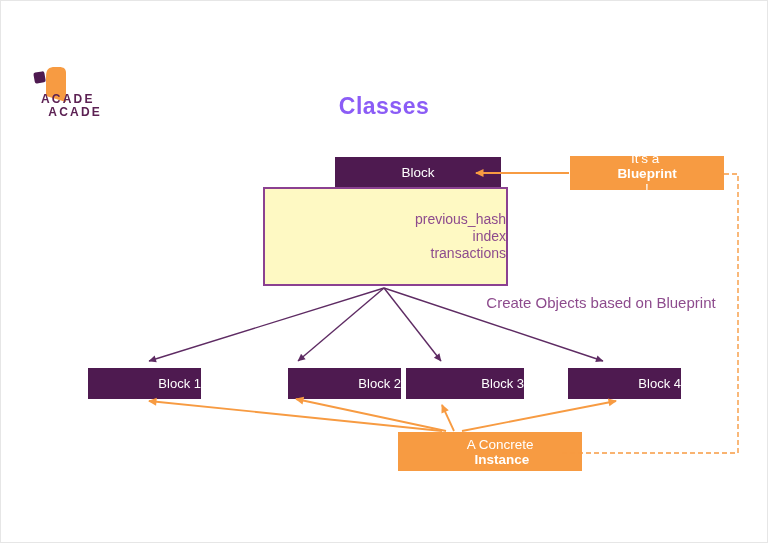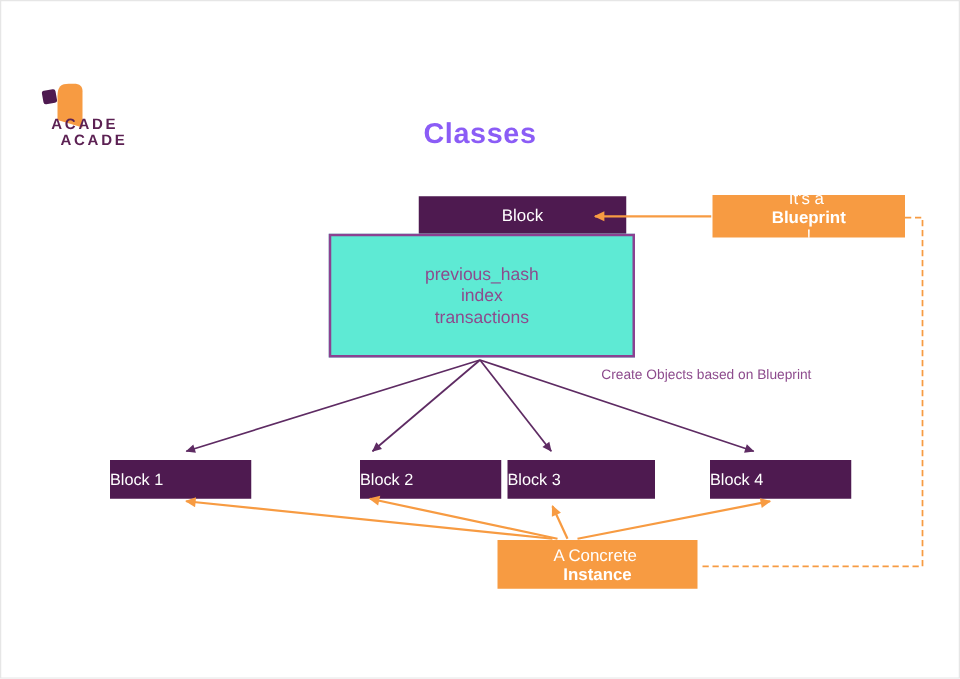--- a/index.html
+++ b/index.html
@@ -16,36 +16,36 @@
   .logo-line2{position:absolute;left:12px;top:40px;width:61px;text-align:right;
     font-size:12px;font-weight:bold;letter-spacing:2.2px;color:#5c2153;}
   
   .title{position:absolute;left:0;right:0;top:92px;text-align:center;
     font-size:23px;font-weight:bold;color:#8b5cf6;letter-spacing:0.5px;}
   
   .class-header{position:absolute;left:302px;top:156px;width:166px;height:30px;
     background:#4e1a50;color:#ffffff;font-size:13.5px;
     display:flex;align-items:center;justify-content:center;margin-left:32px;}
   .attr-box{position:absolute;left:262px;top:186px;width:245px;height:99px;
-    box-sizing:border-box;background:#5eead4;border:2px solid #8b4191;
-    display:flex;flex-direction:column;align-items:center;justify-content:center;
+    box-sizing:border-box;background:#fef9c3;border:2px solid #8b4191;
+    display:flex;flex-direction:column;align-items:flex-end;justify-content:center;
     color:#8d4b8d;font-size:14px;}
   .attr-line{height:17px;line-height:17px;}
   
   .note{background:#f79b42;color:#ffffff;font-size:13.5px;
     display:flex;align-items:center;justify-content:center;white-space:pre;flex-direction:column;}
   .note .b{font-weight:bold;}
   .note-blueprint{position:absolute;left:569px;top:155px;width:154px;height:34px;}
-  .note-instance{position:absolute;left:397px;top:431px;width:160px;height:39px;}
+  .note-instance{position:absolute;left:397px;top:431px;width:160px;height:39px;padding-left:24px;}
   
-  .annotation{position:absolute;left:480px;top:293px;width:240px;
-    color:#8d4b8d;font-size:11px;}
+  .annotation{position:absolute;left:480px;top:293px;width:240px;text-align:center;
+    color:#8d4b8d;font-size:15px;}
   
   .block{position:absolute;top:367px;height:31px;background:#4e1a50;color:#ffffff;
-    font-size:13px;display:flex;align-items:center;justify-content:flex-start;}
+    font-size:13px;display:flex;align-items:center;justify-content:flex-end;}
   .block-1{left:87px;width:113px;}
   .block-2{left:247px;width:113px;margin-left:40px;}
   .block-3{left:405px;width:118px;}
   .block-4{left:567px;width:113px;}
   
   .overlay{position:absolute;left:0;top:0;width:766px;height:541px;
     pointer-events:none;z-index:20;}
 </style>
 </head>
 <body>

